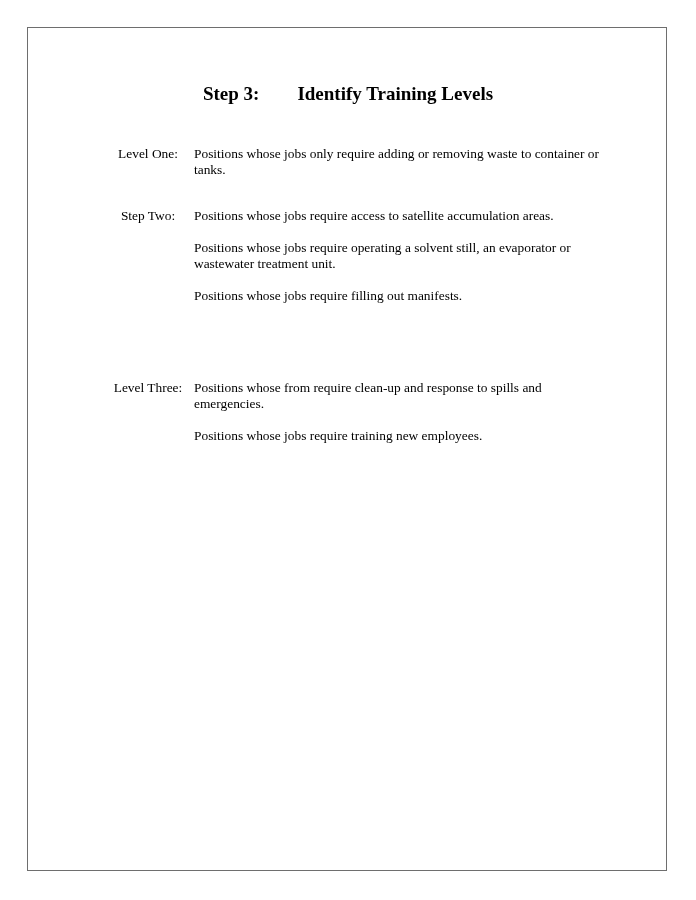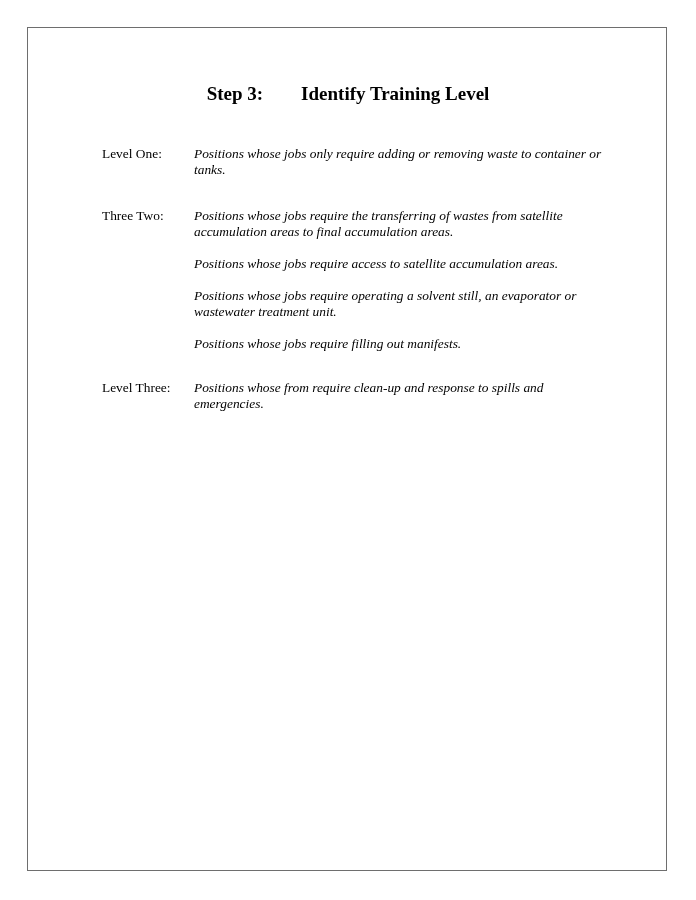--- a/index.html
+++ b/index.html
@@ -4,46 +4,46 @@
   <style>
     html, body { margin: 0; padding: 0; background: #ffffff; }
     body { width: 696px; height: 900px; position: relative; overflow: hidden;
            font-family: "Liberation Serif", "DejaVu Serif", serif; color: #000; }
     .page-frame { position: absolute; left: 27px; top: 27px; width: 640px; height: 844px;
                   border: 1px solid #6e6e6e; box-sizing: border-box; }
     .title { position: absolute; top: 82px; left: 0; width: 696px; text-align: center;
              font-weight: bold; font-size: 19px; line-height: 24px; white-space: pre; }
     .title .step { display: inline-block; margin-right: 38px; }
     .level { position: absolute; left: 102px; width: 500px; font-size: 13.4px; line-height: 16px; }
-    .level .label { position: absolute; left: 0; top: 0; width: 92px; }
+    .level .label { position: absolute; left: 0; top: 0; width: 92px; text-align: center; }
     .level .items { position: absolute; left: 92px; top: 0; width: 410px; }
-    .level .item { margin-bottom: 16px; font-style: italic; }
+    .level .item { margin-bottom: 16px; }
   </style>
 </head>
 <body>
 
 <div class="page-frame"></div>
 
-<div class="title"><span class="step">Step 3:</span><span>Identify Training Level</span></div>
+<div class="title"><span class="step">Step 3:</span><span>Identify Training Levels</span></div>
 
 <div class="level" style="top:146px;">
   <div class="label">Level One:</div>
   <div class="items">
     <div class="item">Positions whose jobs only require adding or removing waste to container or tanks.</div>
   </div>
 </div>
 
 <div class="level" style="top:208px;">
-  <div class="label">Three Two:</div>
+  <div class="label">Step Two:</div>
   <div class="items">
-    <div class="item">Positions whose jobs require the transferring of wastes from satellite accumulation areas to final accumulation areas.</div>
     <div class="item">Positions whose jobs require access to satellite accumulation areas.</div>
     <div class="item">Positions whose jobs require operating a solvent still, an evaporator or wastewater treatment unit.</div>
     <div class="item">Positions whose jobs require filling out manifests.</div>
   </div>
 </div>
 
 <div class="level" style="top:380px;">
   <div class="label">Level Three:</div>
   <div class="items">
     <div class="item">Positions whose from require clean-up and response to spills and emergencies.</div>
+    <div class="item">Positions whose jobs require training new employees.</div>
   </div>
 </div>
 
 </body></html>

